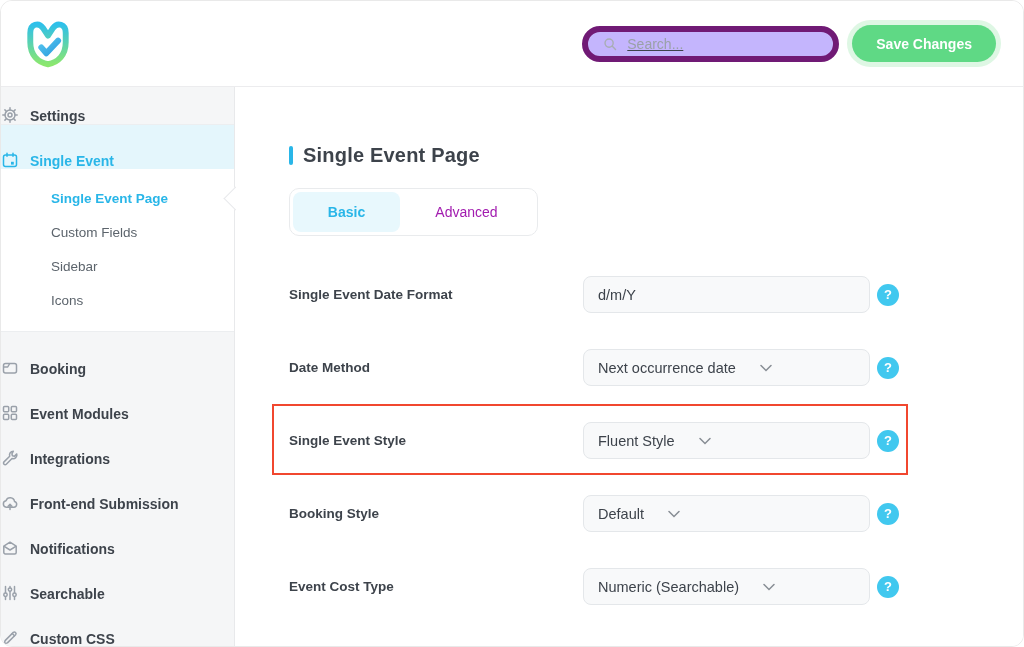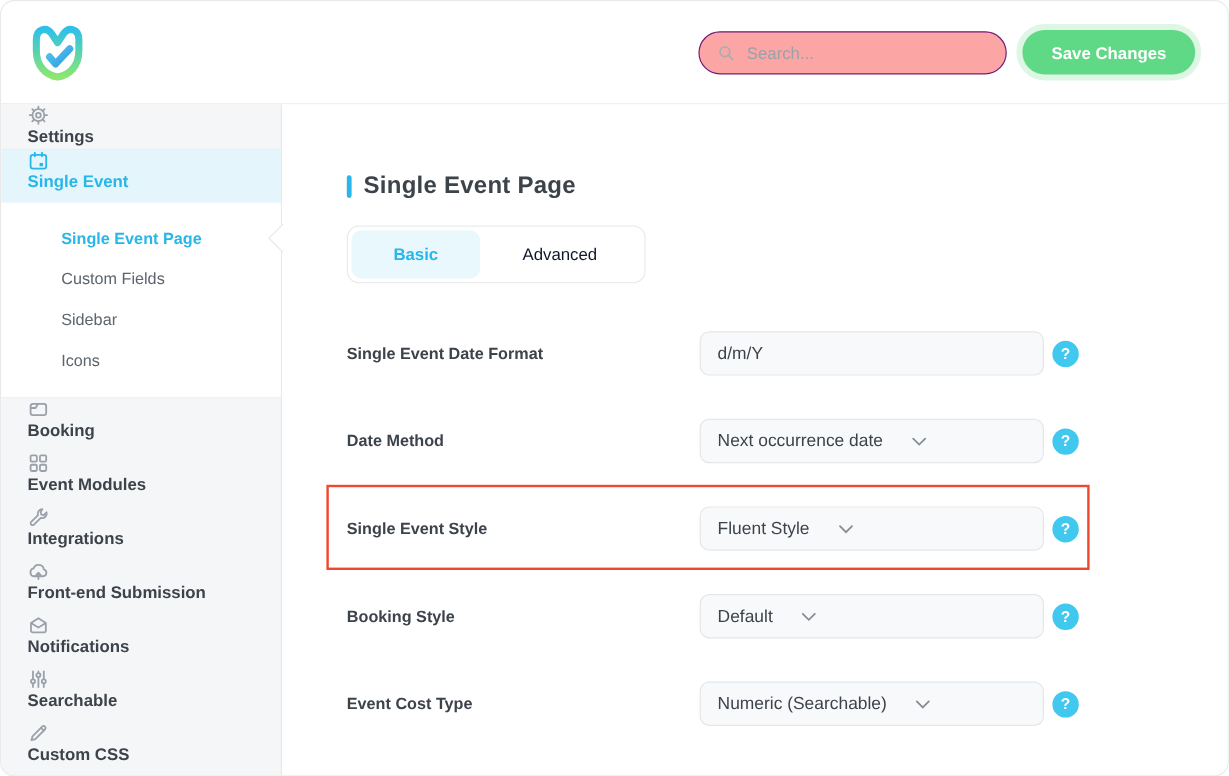--- a/index.html
+++ b/index.html
@@ -4,51 +4,51 @@
 <style>
   * { margin:0; padding:0; box-sizing:border-box; }
   html,body { background:#fff; }
   body { font-family:"Liberation Sans","DejaVu Sans",sans-serif; color:#3d434b; }
   .app { width:1024px; height:647px; border:1px solid #e9e9e9; border-radius:12px; overflow:hidden; background:#fff; }
 
   
   .topbar { height:86px; display:flex; align-items:center; padding:0 27px 0 20px; border-bottom:1px solid #ececee; background:#fff; }
   .logo { width:54px; height:54px; flex:0 0 auto; }
   .topbar .spacer { flex:1; }
-  .search { display:flex; align-items:center; width:257px; height:36px; background:#fca5a5; border:1px solid #701a75; border-radius:18px; padding:0 14px; margin-right:13px; }
+  .search { display:flex; align-items:center; width:257px; height:36px; background:#c4b5fd; border:6px solid #701a75; border-radius:18px; padding:0 14px; margin-right:13px;text-decoration:underline; }
   .search svg { flex:0 0 auto; margin-right:9px; }
   .search input { border:none; outline:none; background:transparent; font:14px "Liberation Sans",sans-serif; color:#5c636b; width:100%; }
   .search input::placeholder { color:#9aa1a8; }
   .save-btn { height:37px; padding:0 24px; background:#5fd985; color:#fff; font:700 14px "Liberation Sans",sans-serif; border:none; border-radius:19px; box-shadow:0 0 0 5px #def7e4; cursor:pointer; }
 
   
   .body { display:flex; height:560px; }
   .sidebar { position:relative; width:234px; flex:0 0 auto; background:#f5f6f7; border-right:1px solid #e8e9eb; }
   .main { flex:1; background:#fff; padding:57px 0 0 54px; }
 
   
-  .sb-item { display:flex; align-items:flex-start; height:38px; padding-left:22px; cursor:pointer;flex-direction:column; }
+  .sb-item { display:flex; align-items:flex-end; height:38px; cursor:pointer; }
   .sb-item .sb-icon { width:18px; height:18px; margin-right:11px; display:flex; align-items:center; justify-content:center; }
   .sb-item .sb-label { font-size:14px; font-weight:700; color:#3d434b; }
   .sb-item.top { border-bottom:1px solid #eceef0; }
   .sb-item.active { height:44px; background:#e4f6fc; border-bottom:none; }
   .sb-item.active .sb-label { color:#29b6e8; }
   .submenu { background:#fff; padding:12px 0 14px 0; border-bottom:1px solid #eceef0; }
   .submenu-item { display:flex; align-items:center; height:34px; padding-left:50px; font-size:13.5px; color:#5c646c; cursor:pointer; }
   .submenu-item.active { color:#29b6e8; font-weight:700; }
   .sb-item.bottom { height:45px; }
   .pointer { position:absolute; top:103px; right:-10px; width:17px; height:17px; background:#fff; border-left:1px solid #e8e9eb; border-bottom:1px solid #e8e9eb; transform:rotate(45deg); z-index:2; }
 
   
   .page-title { display:flex; align-items:center; }
   .title-accent { width:4px; height:19px; background:#29b6e8; border-radius:2px; margin-right:10px; }
   .page-title h1 { font-size:20px; font-weight:700; color:#3d434b; letter-spacing:.2px; }
 
   .tabs { margin-top:21px; width:249px; height:48px; border:1px solid #e9ebed; border-radius:10px; background:#fff; display:flex; align-items:center; padding:3px; }
-  .tab { height:40px; border-radius:8px; display:flex; align-items:center; justify-content:center; font-size:14px; color:#0f172a; cursor:pointer; }
+  .tab { height:40px; border-radius:8px; display:flex; align-items:center; justify-content:center; font-size:14px; color:#a21caf; cursor:pointer; }
   .tab.basic { width:107px; }
   .tab.advanced { width:133px; }
   .tab.active { background:#e8f8fd; color:#29b6e8; font-weight:700; }
 
   .form { margin-top:40px; }
   .form-row { position:relative; display:flex; align-items:center; height:37px; margin-bottom:36px; }
   .form-label { width:294px; font-size:13.5px; font-weight:700; color:#3d434b; }
   .field { width:287px; height:37px; background:#f8f9fa; border:1px solid #e4e7ea; border-radius:8px; font-size:14.5px; color:#3d434b; }
   input.field { padding:12px 14px; outline:none; font-family:"Liberation Sans",sans-serif; }
   .select { display:flex; align-items:center; justify-content:flex-start; padding:0 13px 0 14px; cursor:pointer;gap:24px; }

